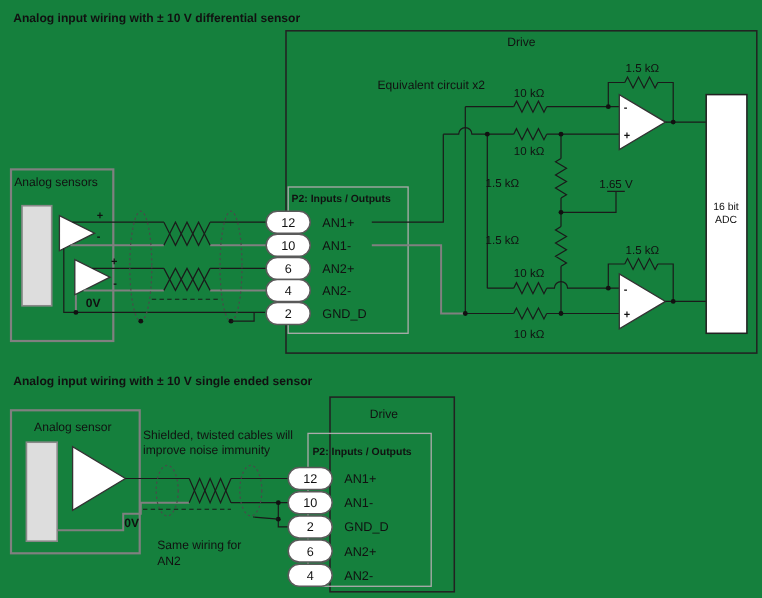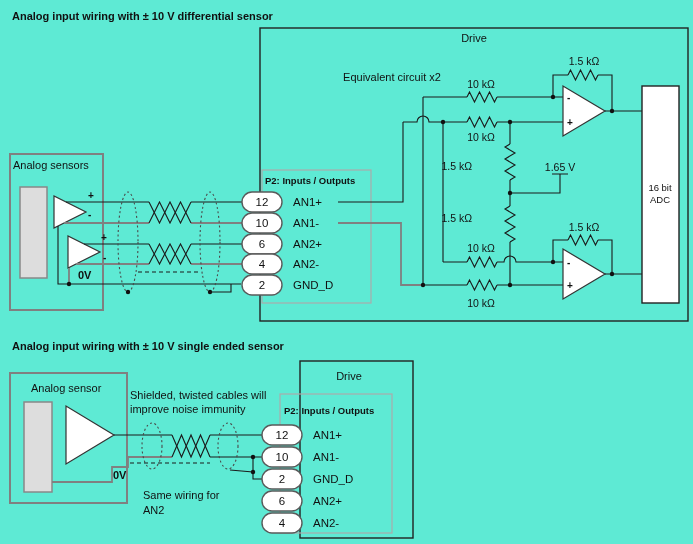--- a/index.html
+++ b/index.html
@@ -1,16 +1,16 @@
 <!DOCTYPE html>
 <html><head>
 <meta charset="utf-8">
 <style>
   html,body{margin:0;padding:0;background:#fff;}
-  #page{position:relative;width:693px;height:544px;background:#5eead4;overflow:hidden;
+  #page{position:relative;width:693px;height:544px;background:#15803d;overflow:hidden;
         font-family:"Liberation Sans", sans-serif;}
   svg{position:absolute;left:0;top:0;}
   svg text{fill:#111;font-family:"Liberation Sans", sans-serif;}
   .title{font-size:11px;font-weight:bold;}
   .lbl{font-size:11px;}
   .pinlbl{font-size:11.5px;}
   .pinnum{font-size:11.5px;text-anchor:middle;}
   .rlbl{font-size:10.5px;}
   .mid{text-anchor:middle;}
   .enda{text-anchor:end;}

